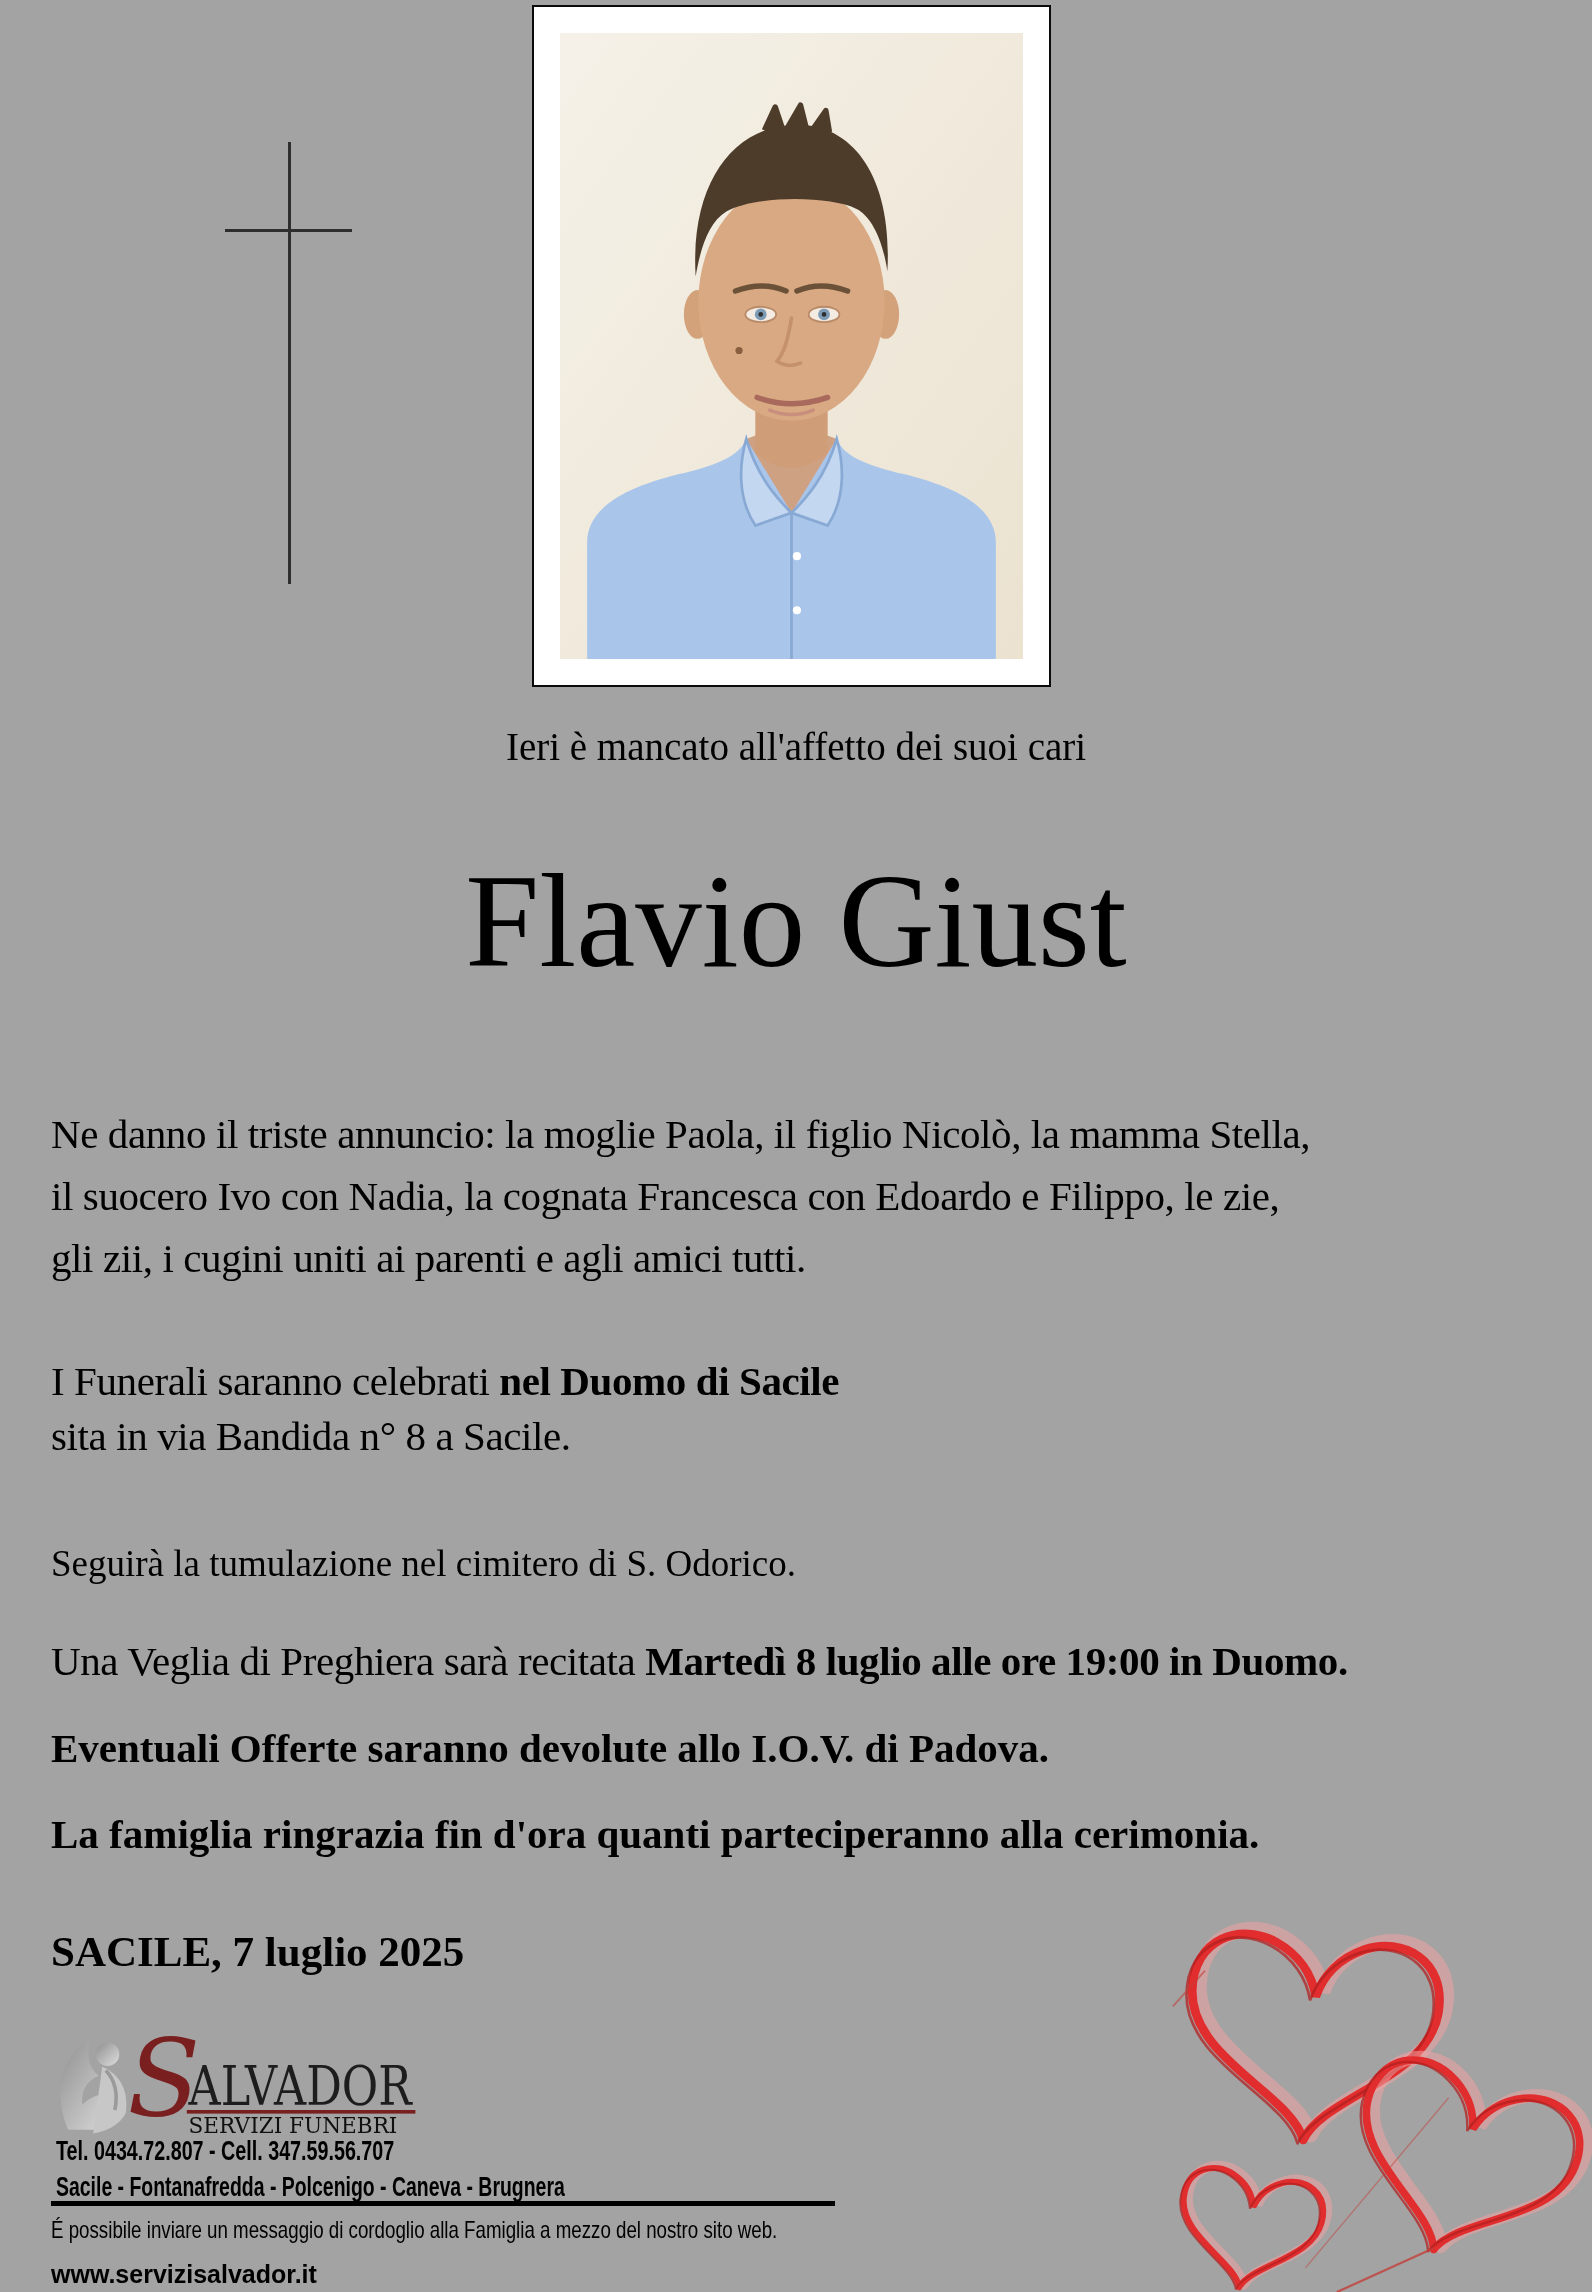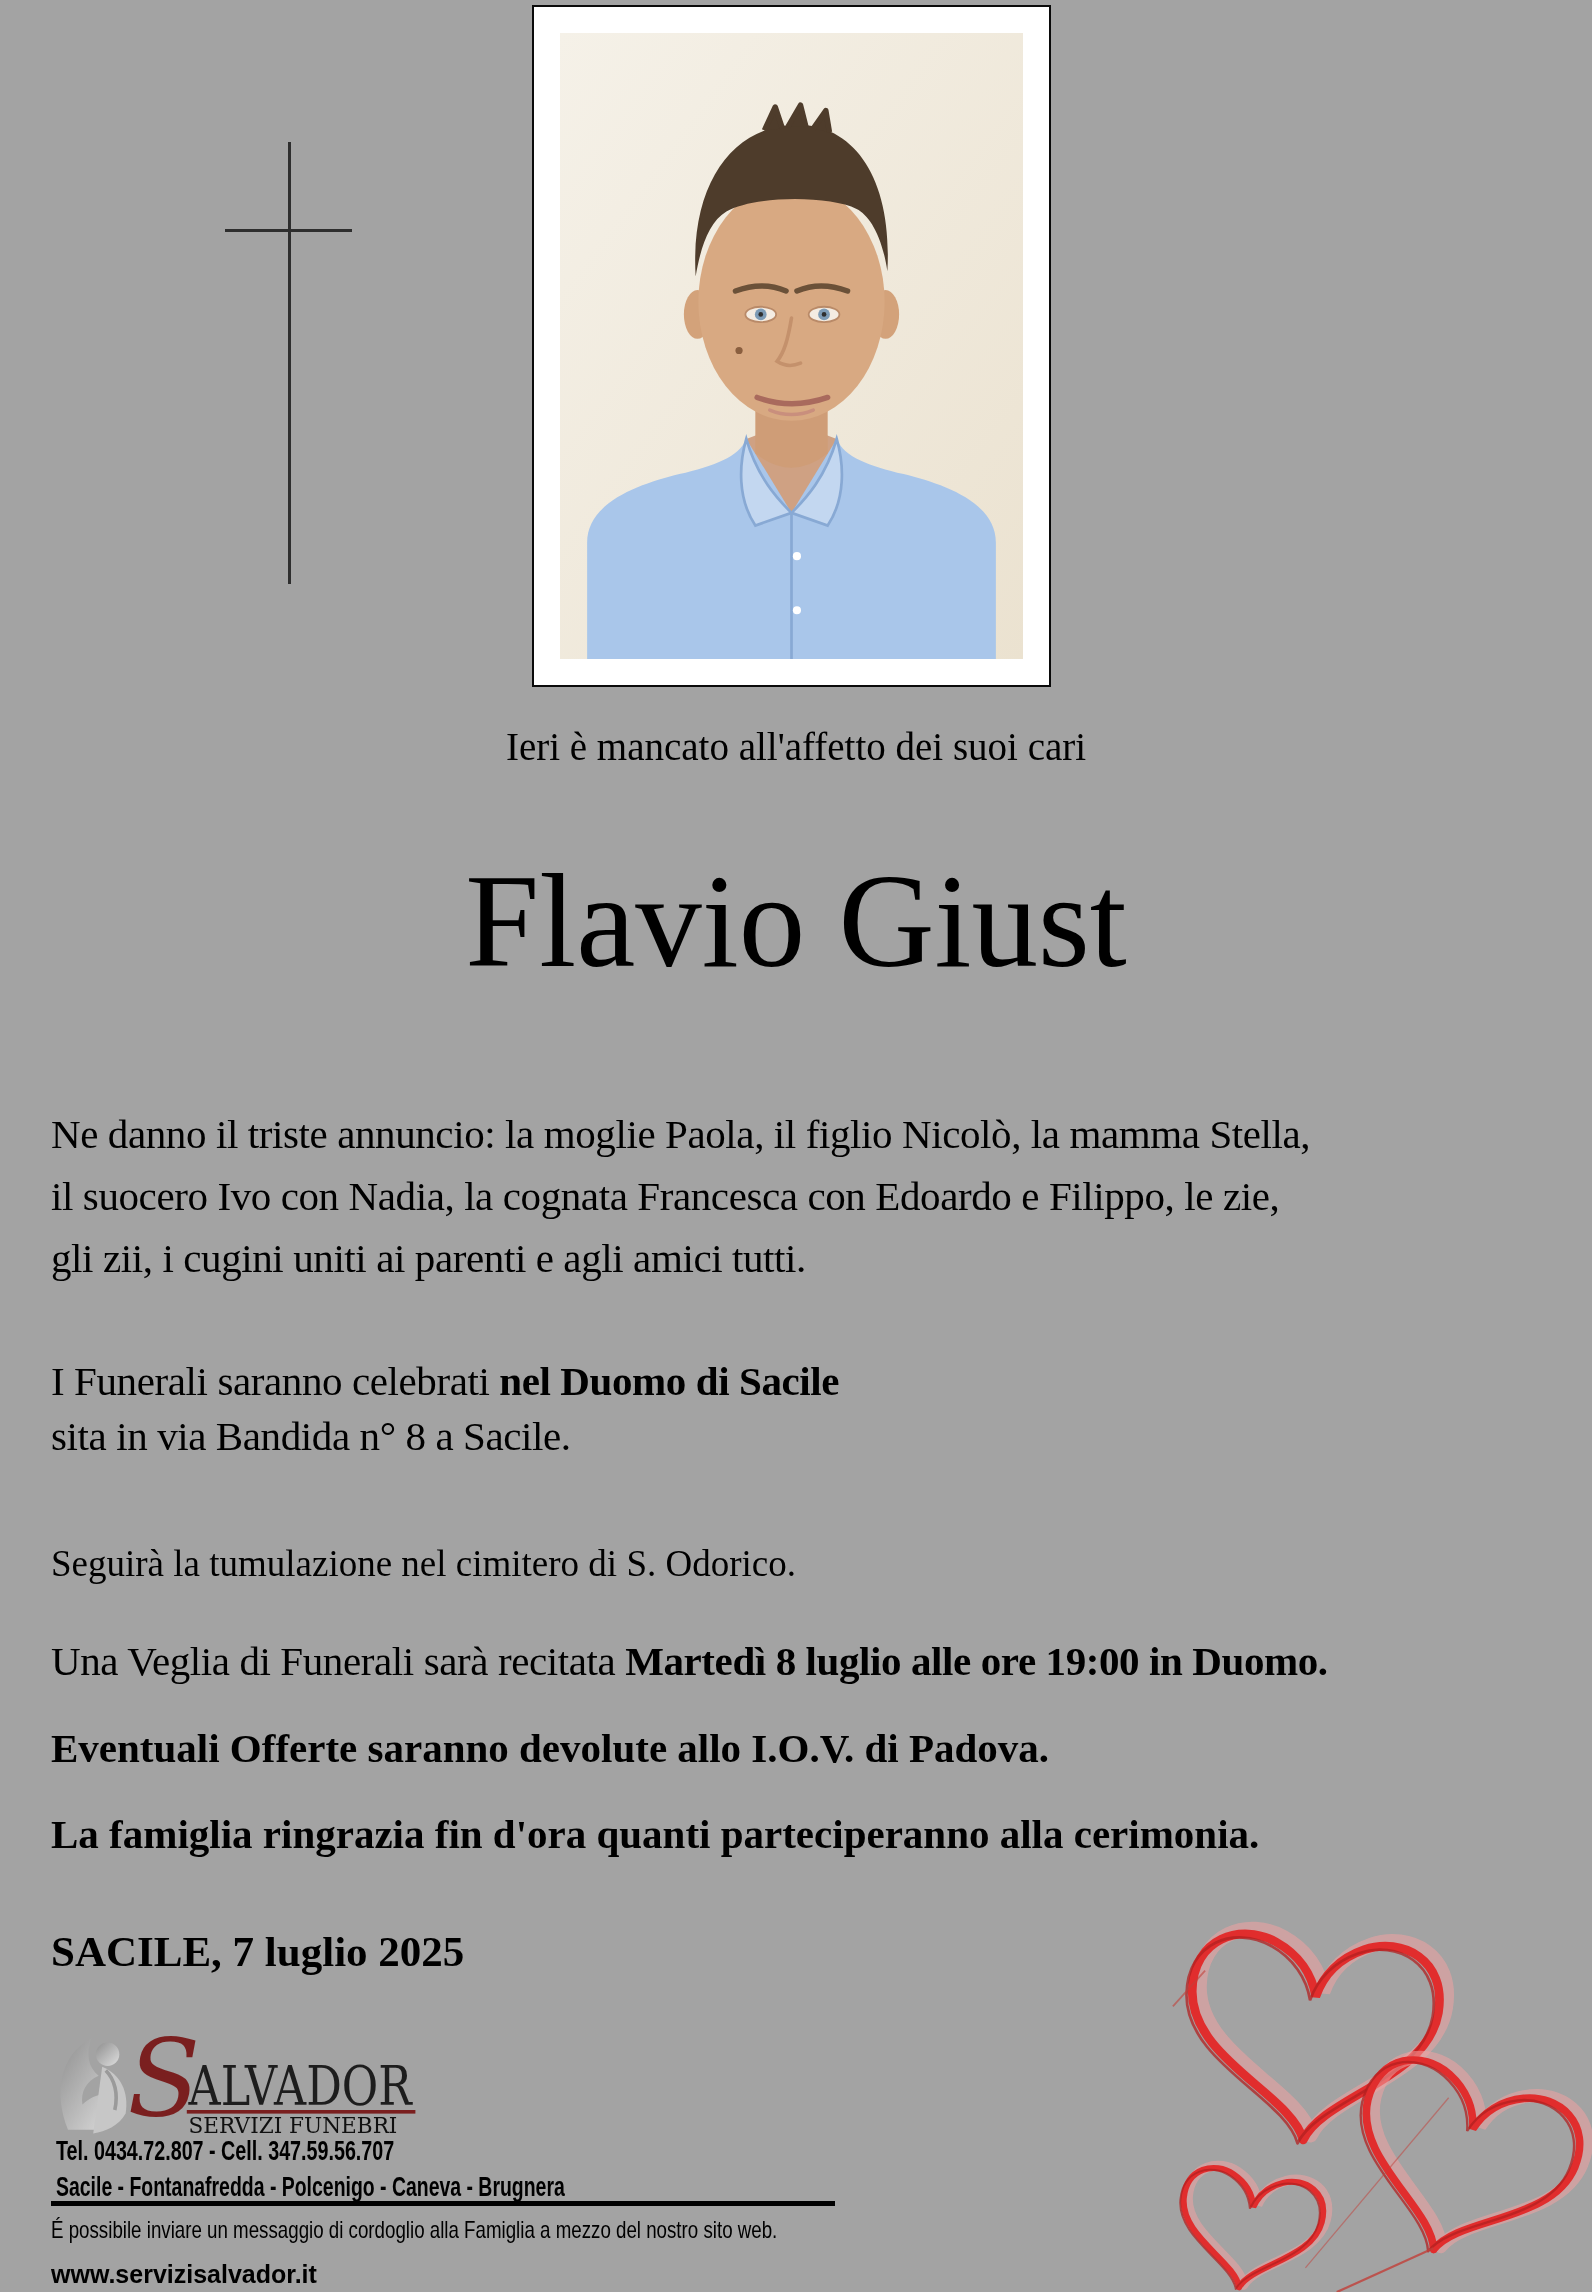--- a/index.html
+++ b/index.html
@@ -121,21 +121,21 @@
     <div>gli zii, i cugini uniti ai parenti e agli amici tutti.</div>
   </div>
 
   <div class="abs leftcol funeral">
     <div><span>I Funerali saranno celebrati </span><span class="b">nel Duomo di Sacile</span></div>
     <div><span>sita in via Bandida n° 8 a Sacile.</span></div>
   </div>
 
   <div class="abs leftcol burial">Seguirà la tumulazione nel cimitero di S. Odorico.</div>
 
-  <div class="abs leftcol vigil"><span>Una Veglia di Funerali sarà recitata </span><span class="b">Martedì 8 luglio alle ore 19:00 in Duomo.</span></div>
+  <div class="abs leftcol vigil"><span>Una Veglia di Preghiera sarà recitata </span><span class="b">Martedì 8 luglio alle ore 19:00 in Duomo.</span></div>
 
   <div class="abs leftcol offers">Eventuali Offerte saranno devolute allo I.O.V. di Padova.</div>
   <div class="abs leftcol thanks">La famiglia ringrazia fin d'ora quanti parteciperanno alla cerimonia.</div>
   <div class="abs leftcol dateline">SACILE, 7 luglio 2025</div>
 
   <svg class="abs logo-svg" viewBox="0 0 456 120">
     <defs>
       <linearGradient id="angelG" x1="0" y1="0" x2="1" y2="1">
         <stop offset="0" stop-color="#8f8f8f"></stop>
         <stop offset="1" stop-color="#dedede"></stop>

